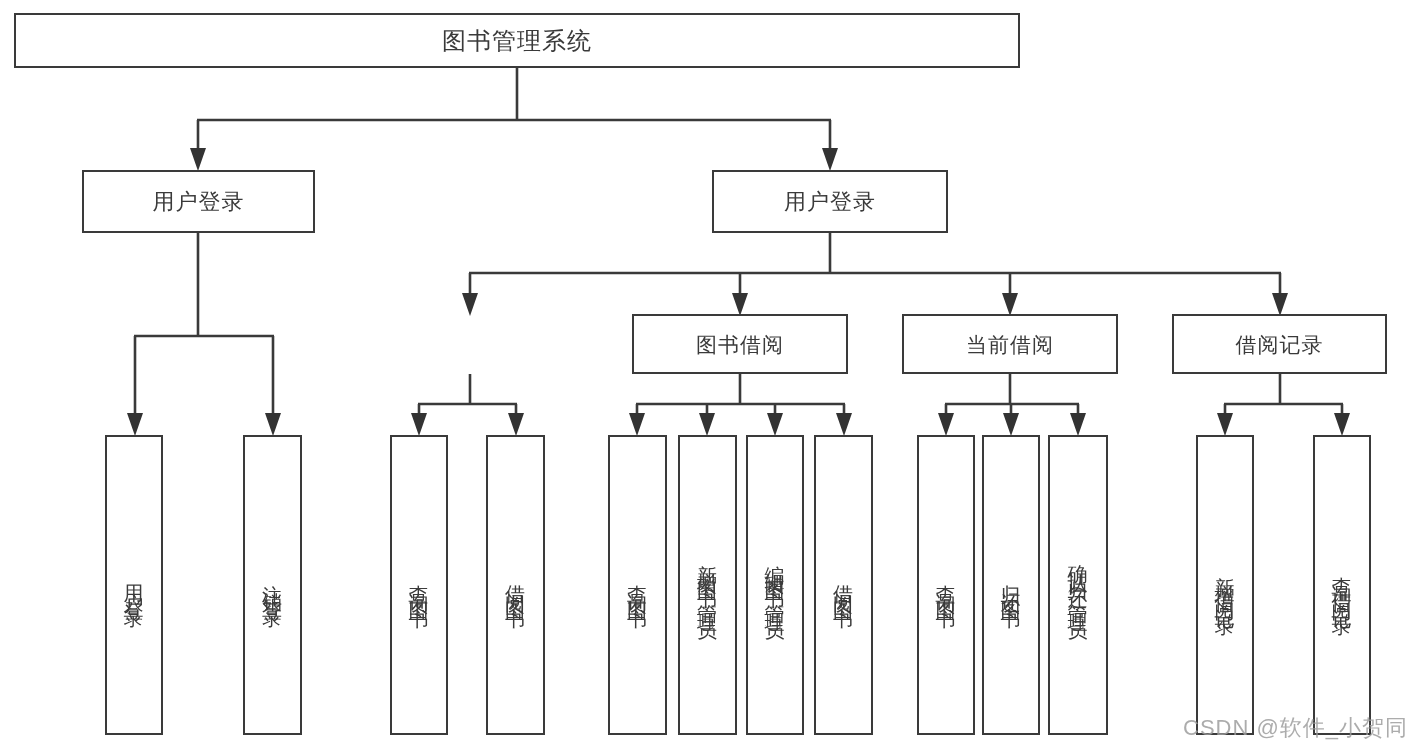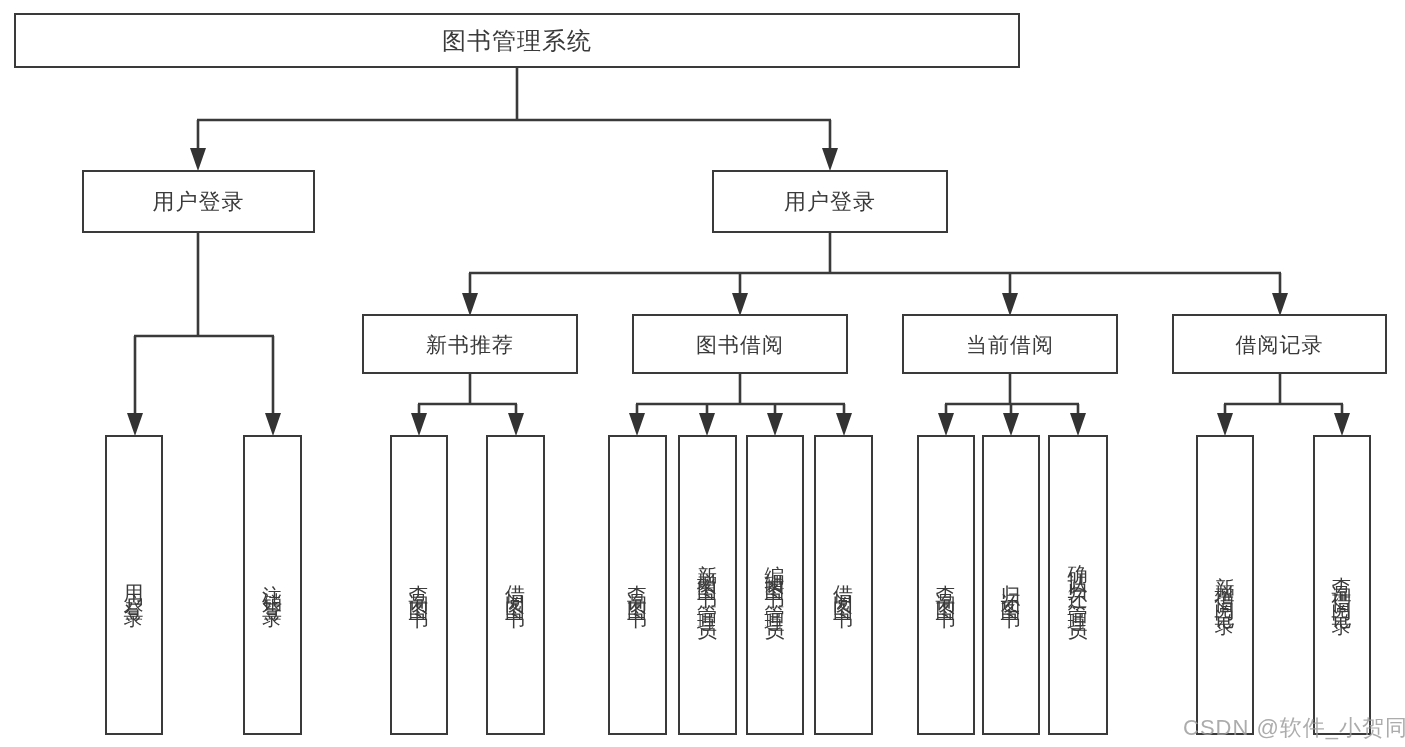--- a/index.html
+++ b/index.html
@@ -122,23 +122,20 @@
     <span>图书管理系统</span>
   </div>
 
   <div class="node node-l2" style="left:82px; top:170px; width:233px; height:63px;">
     <span>用户登录</span>
   </div>
   <div class="node node-l2" style="left:712px; top:170px; width:236px; height:63px;">
     <span>用户登录</span>
   </div>
 
-  <div class="node node-l3" style="left:362px; top:314px; width:216px; height:60px;">
-    <span>新书推荐</span>
-  </div>
   <div class="node node-l3" style="left:902px; top:314px; width:216px; height:60px;">
     <span>当前借阅</span>
   </div>
   <div class="node node-l3" style="left:632px; top:314px; width:216px; height:60px;">
     <span>图书借阅</span>
   </div>
   <div class="node node-l3" style="left:1172px; top:314px; width:215px; height:60px;">
     <span>借阅记录</span>
   </div>
 

